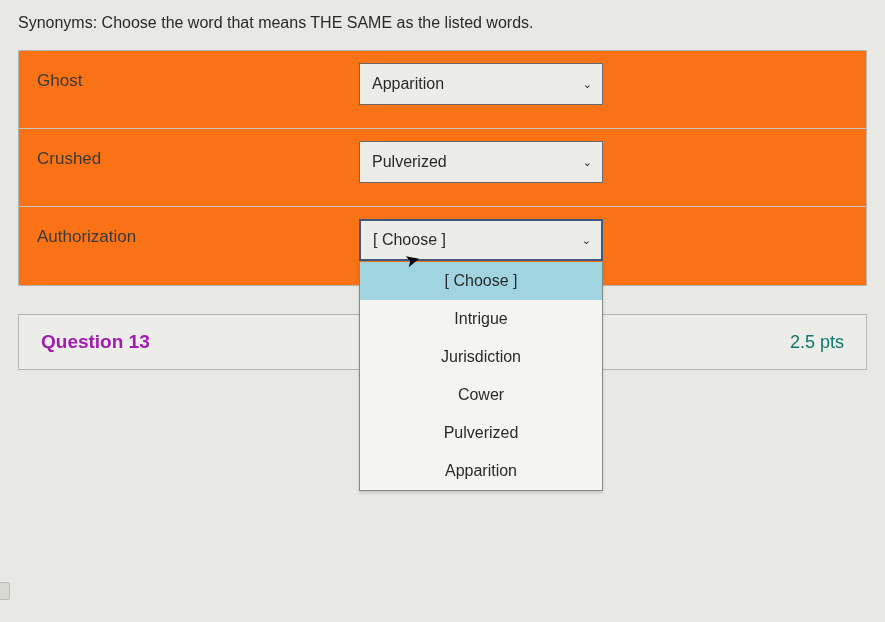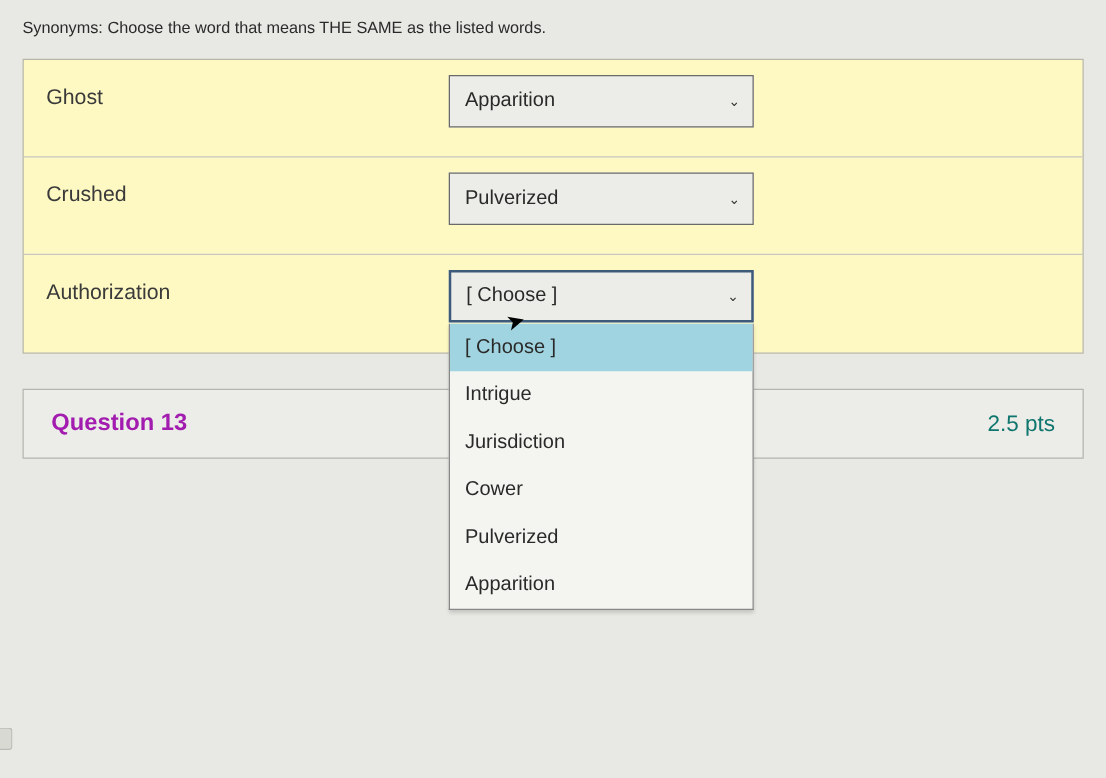--- a/index.html
+++ b/index.html
@@ -10,48 +10,49 @@
     body {
       font-family: "Helvetica Neue", Helvetica, Arial, sans-serif;
       background: #e8e8e4;
       width: 885px;
       height: 622px;
       overflow: hidden;
       position: relative;
     }
     .instructions {
       padding: 14px 18px 18px 18px;
-      font-size: 13px;
+      font-size: 16px;
       color: #2a2a2a;
       font-weight: 500;
     }
     .question-box {
       margin: 0 18px;
       border: 1px solid #b5b5b0;
-      background: #fef9c3;
+      background: #f97316;
     }
     .row {
       display: flex;
       align-items: flex-start;
       border-bottom: 1px solid #c8c8c2;
       padding: 0;
       min-height: 78px;
     }
     .row:last-child {
       border-bottom: none;
     }
     .prompt {
       width: 340px;
       padding: 20px 0 0 18px;
       font-size: 17px;
       color: #3a3a3a;
     }
     .answer-cell {
       padding: 12px 0;
       position: relative;
+      text-align: center;
     }
     .select-box {
       width: 244px;
       height: 42px;
       border: 1px solid #6a6a6a;
       background: #ecece8;
       display: flex;
       align-items: center;
       justify-content: space-between;
       padding: 0 10px 0 12px;

